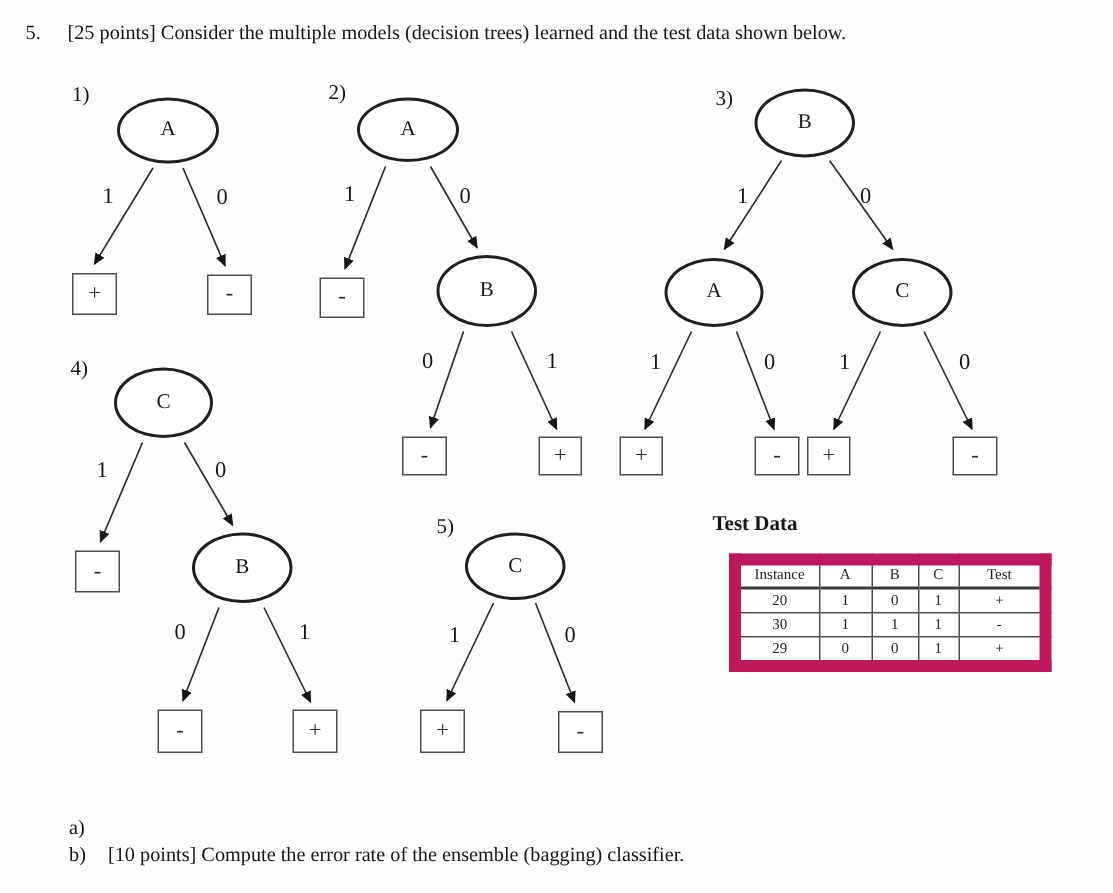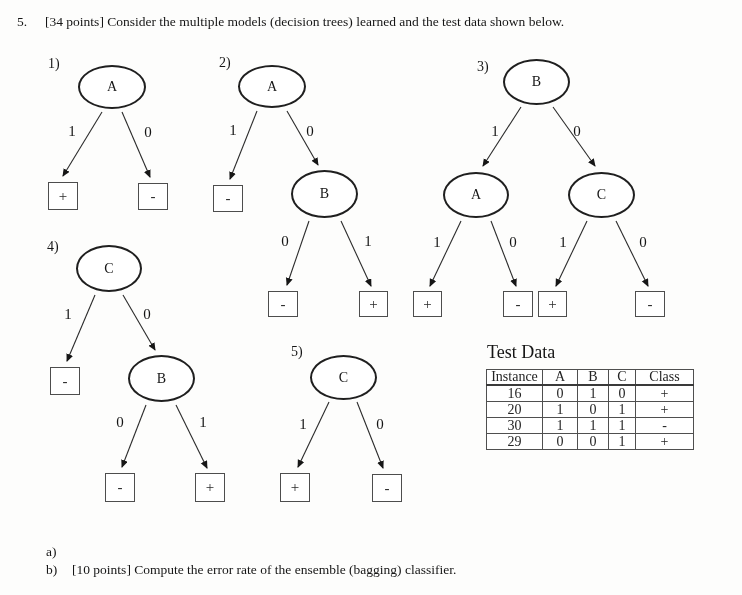--- a/index.html
+++ b/index.html
@@ -23,46 +23,46 @@
   }
   .leaf {
     position:absolute; border:1.5px solid #4d4d4d; background:#fff;
     display:flex; align-items:center; justify-content:center;
     font-size:15px; box-sizing:border-box; color:#2a2a2a;
   }
   .edge-label {
     position:absolute; width:12px; text-align:center; font-size:15px;
   }
   .test-data-title {
-    position:absolute; left:487px; top:342px;
-    font-weight:normal; font-size:18px;
+    position:absolute; left:475px; top:342px;
+    font-weight:bold; font-size:14px;
   }
   table.test-data {
     position:absolute; left:486px; top:369px;
     border-collapse:collapse; table-layout:fixed;
-    font-size:14px; color:#242424; background:#fff;
-    border:1px solid #be185d;
+    font-size:10px; color:#242424; background:#fff;
+    border:8px solid #be185d;
   }
   table.test-data th, table.test-data td {
     border:1px solid #4f4f4f; text-align:center; padding:0;
     height:15px; line-height:15px; font-weight:normal; overflow:hidden;
   }
   table.test-data thead th { height:14px; line-height:14px; border-bottom:2px solid #3a3a3a; }
   .questions { position:absolute; left:46px; top:543px; font-size:13.5px; line-height:18px; }
   .qline { display:flex; }
   .qlabel { width:26px; flex:0 0 26px; }
 </style>
 </head>
 <body>
 
 <div class="page">
 
   <div class="title-row">
     <span class="title-num">5.</span>
-    <span>[34 points] Consider the multiple models (decision trees) learned and the test data shown below.</span>
+    <span>[25 points] Consider the multiple models (decision trees) learned and the test data shown below.</span>
   </div>
 
   <svg class="svg-overlay" width="742" height="595">
     <defs>
       <marker id="ah" markerWidth="10" markerHeight="9" refX="7" refY="3.5" orient="auto" markerUnits="userSpaceOnUse">
         <path d="M0,0 L8,3.5 L0,7 Z" fill="#161616"></path>
       </marker>
     </defs>
     <g stroke="#2b2b2b" stroke-width="1.1">
       <line x1="102" y1="112" x2="63" y2="176" marker-end="url(#ah)"></line>
@@ -149,31 +149,24 @@
         <col style="width:31px">
         <col style="width:27px">
         <col style="width:58px">
     </colgroup>
     <thead>
       <tr>
         <th>Instance</th>
         <th>A</th>
         <th>B</th>
         <th>C</th>
-        <th>Class</th>
+        <th>Test</th>
       </tr>
     </thead>
     <tbody>
-        <tr>
-          <td>16</td>
-          <td>0</td>
-          <td>1</td>
-          <td>0</td>
-          <td>+</td>
-        </tr>
         <tr>
           <td>20</td>
           <td>1</td>
           <td>0</td>
           <td>1</td>
           <td>+</td>
         </tr>
         <tr>
           <td>30</td>
           <td>1</td>

